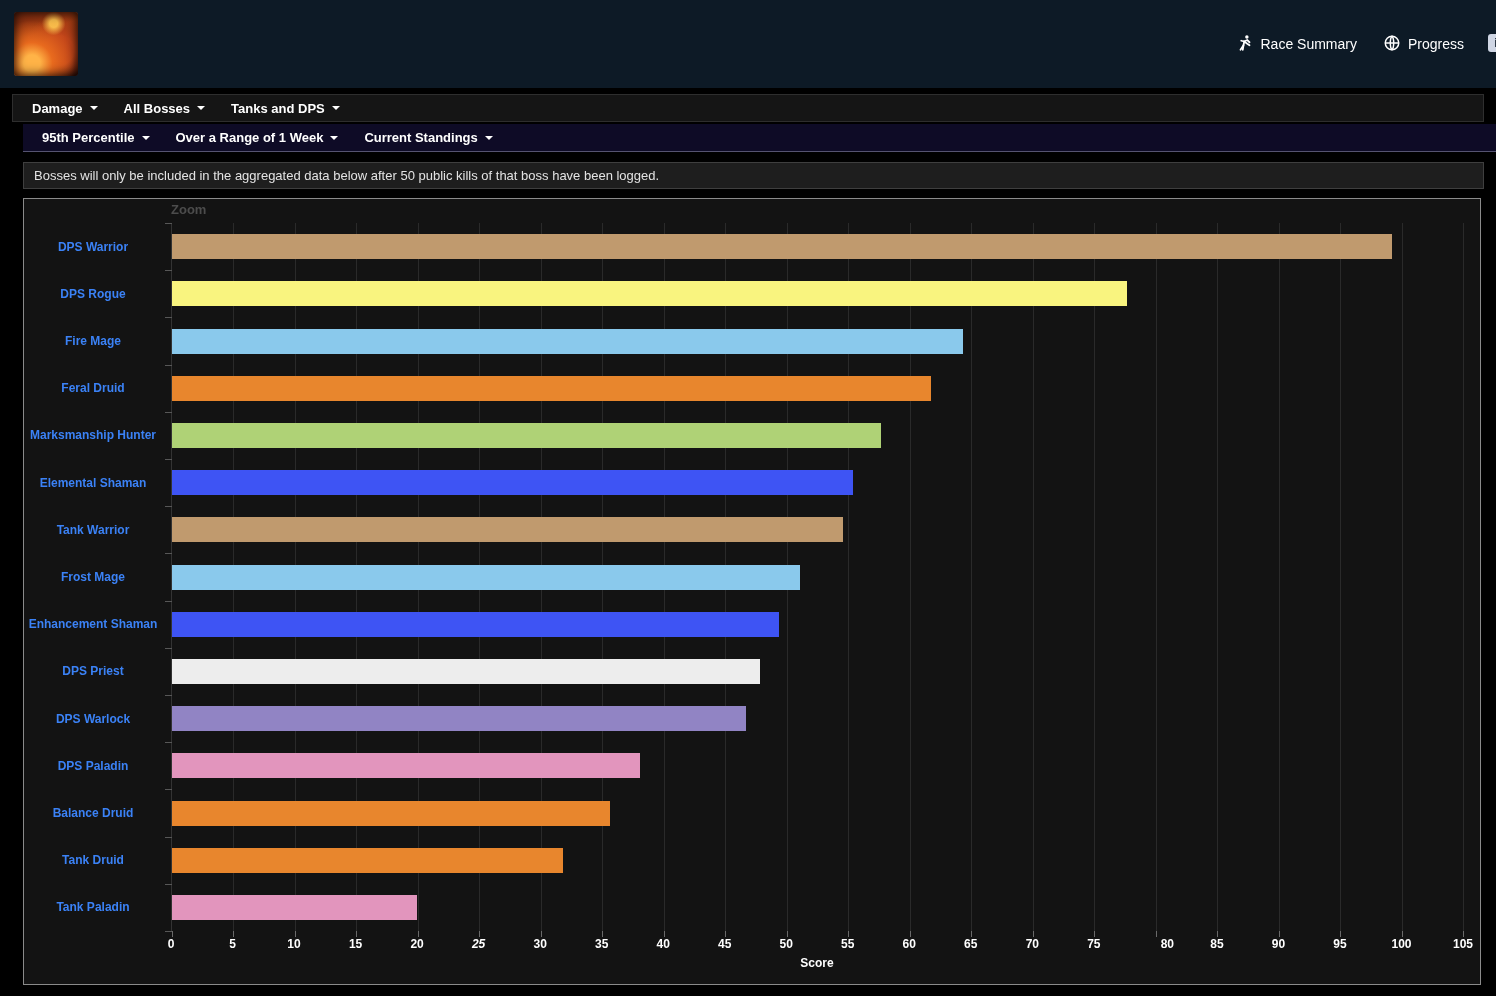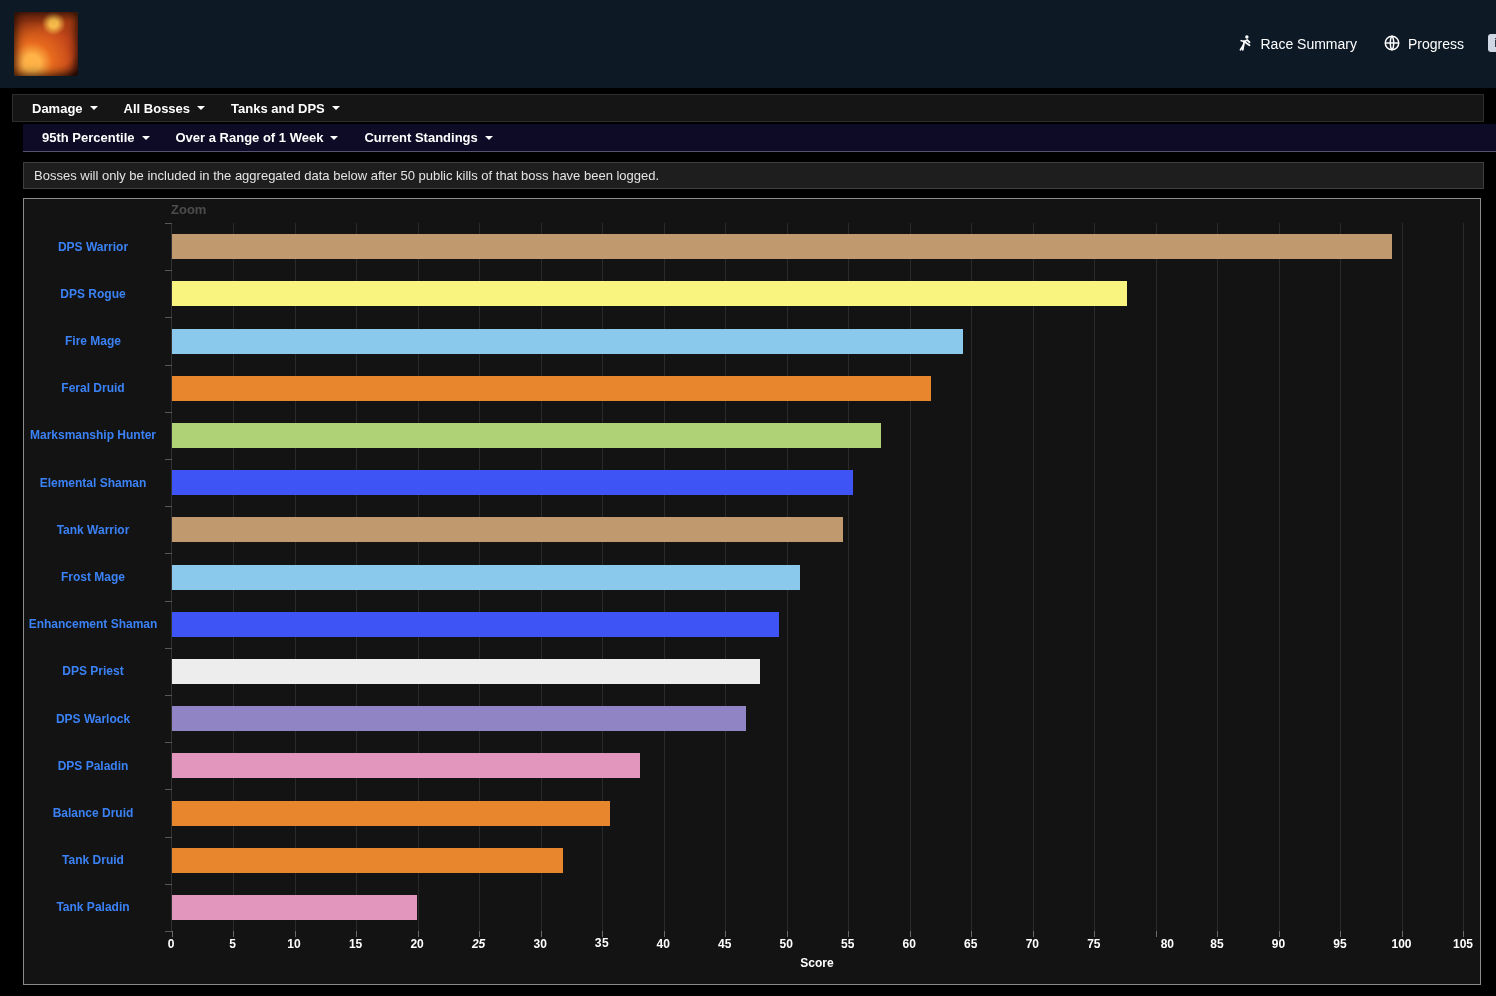--- a/index.html
+++ b/index.html
@@ -218,21 +218,21 @@
       <div class="bar" style="top: 671.9px; left: 0px; width: 18.9524%; background: rgb(226, 149, 189);"></div>
     </div>
   <div class="xaxis">
       <div class="xtick-label" style="left: 0%;">0</div>
       <div class="xtick-label" style="left: 4.7619%;">5</div>
       <div class="xtick-label" style="left: 9.52381%;">10</div>
       <div class="xtick-label" style="left: 14.2857%;">15</div>
       <div class="xtick-label" style="left: 19.0476%;">20</div>
       <div class="xtick-label" style="left: 23.8095%; font-style: italic;">25</div>
       <div class="xtick-label" style="left: 28.5714%;">30</div>
-      <div class="xtick-label" style="left: 33.3333%; font-family: Liberation Mono, monospace;">35</div>
+      <div class="xtick-label" style="left: 33.3333%;">35</div>
       <div class="xtick-label" style="left: 38.0952%;">40</div>
       <div class="xtick-label" style="left: 42.8571%;">45</div>
       <div class="xtick-label" style="left: 47.619%;">50</div>
       <div class="xtick-label" style="left: 52.381%;">55</div>
       <div class="xtick-label" style="left: 57.1429%;">60</div>
       <div class="xtick-label" style="left: 61.9048%;">65</div>
       <div class="xtick-label" style="left: 66.6667%;">70</div>
       <div class="xtick-label" style="left: 71.4286%;">75</div>
       <div class="xtick-label" style="left: 76.1905%; padding-left: 24px;">80</div>
       <div class="xtick-label" style="left: 80.9524%;">85</div>

